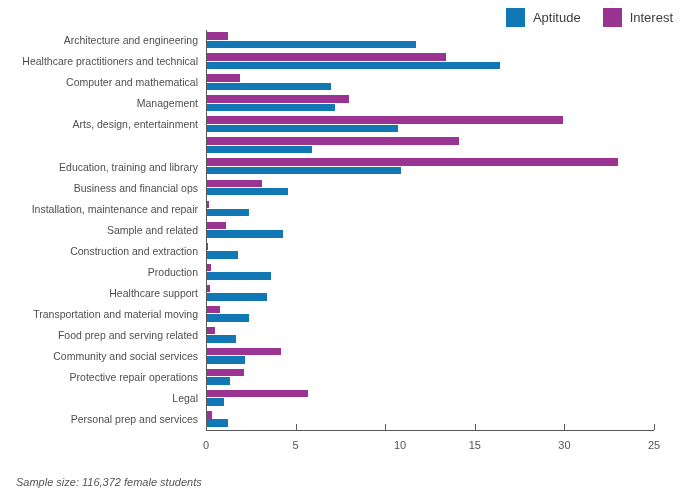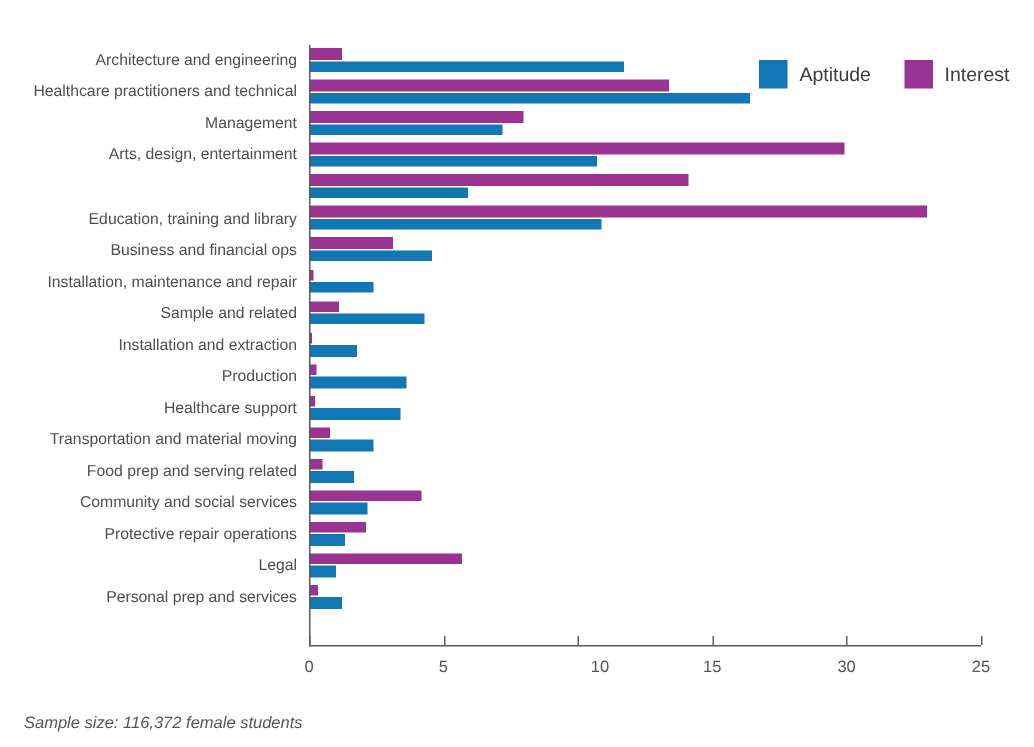--- a/index.html
+++ b/index.html
@@ -17,21 +17,20 @@
   }
 
   
   #legend {
     position: absolute;
     top: 8px;
     right: 16px;
     display: flex;
     align-items: flex-start;
     gap: 22px;
-    margin-top: 32px;
   }
   .legend-item {
     display: flex;
     align-items: center;
     gap: 8px;
   }
   .legend-swatch {
     width: 19px;
     height: 19px;
     display: block;
@@ -167,20 +166,27 @@
         </div>
       </div>
       <div class="row">
         <div class="cat-label">Healthcare practitioners and technical</div>
         <div class="bars">
           <div class="bar bar-interest" title="Interest: 13.4" style="width: 240.128px; background: rgb(155, 51, 146);"></div>
           <div class="bar bar-aptitude" title="Aptitude: 16.4" style="width: 293.888px; background: rgb(18, 120, 181);"></div>
         </div>
       </div>
       <div class="row">
+        <div class="cat-label">Computer and mathematical</div>
+        <div class="bars">
+          <div class="bar bar-interest" title="Interest: 1.9" style="width: 34.048px; background: rgb(155, 51, 146);"></div>
+          <div class="bar bar-aptitude" title="Aptitude: 7" style="width: 125.44px; background: rgb(18, 120, 181);"></div>
+        </div>
+      </div>
+      <div class="row">
         <div class="cat-label">Management</div>
         <div class="bars">
           <div class="bar bar-interest" title="Interest: 8" style="width: 143.36px; background: rgb(155, 51, 146);"></div>
           <div class="bar bar-aptitude" title="Aptitude: 7.2" style="width: 129.024px; background: rgb(18, 120, 181);"></div>
         </div>
       </div>
       <div class="row">
         <div class="cat-label">Arts, design, entertainment</div>
         <div class="bars">
           <div class="bar bar-interest" title="Interest: 19.9" style="width: 356.608px; background: rgb(155, 51, 146);"></div>
@@ -215,21 +221,21 @@
         </div>
       </div>
       <div class="row">
         <div class="cat-label">Sample and related</div>
         <div class="bars">
           <div class="bar bar-interest" title="Interest: 1.1" style="width: 19.712px; background: rgb(155, 51, 146);"></div>
           <div class="bar bar-aptitude" title="Aptitude: 4.3" style="width: 77.056px; background: rgb(18, 120, 181);"></div>
         </div>
       </div>
       <div class="row">
-        <div class="cat-label">Installation and extraction</div>
+        <div class="cat-label">Construction and extraction</div>
         <div class="bars">
           <div class="bar bar-interest" title="Interest: 0.1" style="width: 1.792px; background: rgb(155, 51, 146);"></div>
           <div class="bar bar-aptitude" title="Aptitude: 1.8" style="width: 32.256px; background: rgb(18, 120, 181);"></div>
         </div>
       </div>
       <div class="row">
         <div class="cat-label">Production</div>
         <div class="bars">
           <div class="bar bar-interest" title="Interest: 0.3" style="width: 5.376px; background: rgb(155, 51, 146);"></div>
           <div class="bar bar-aptitude" title="Aptitude: 3.6" style="width: 64.512px; background: rgb(18, 120, 181);"></div>

